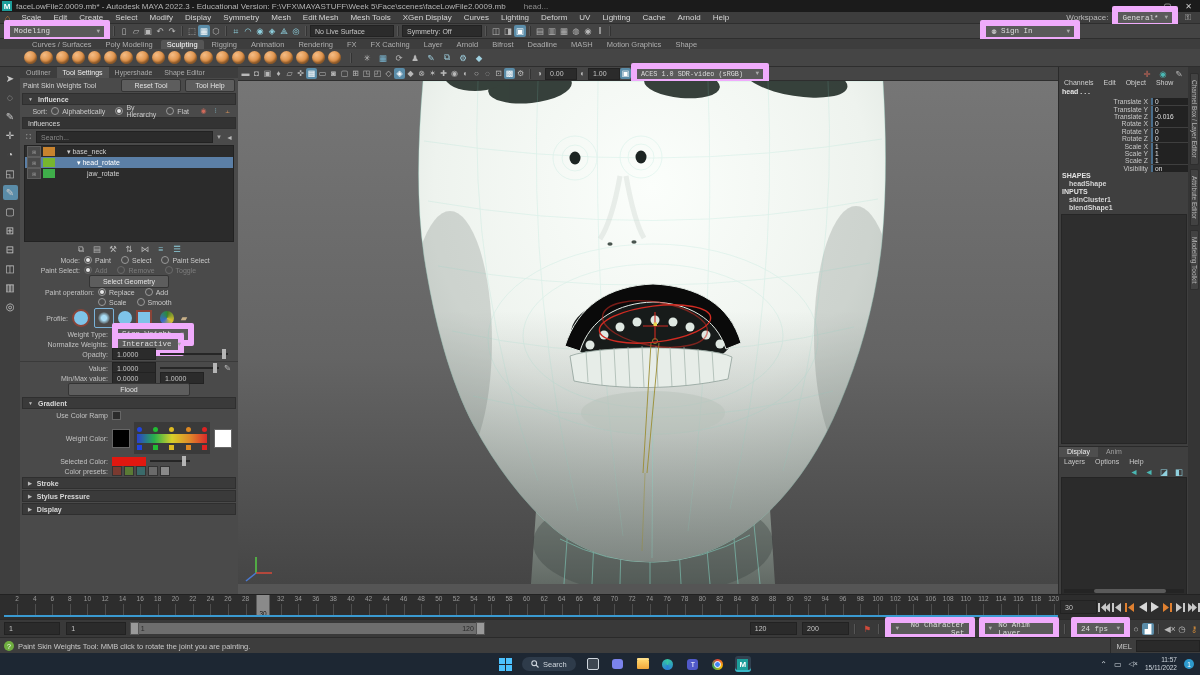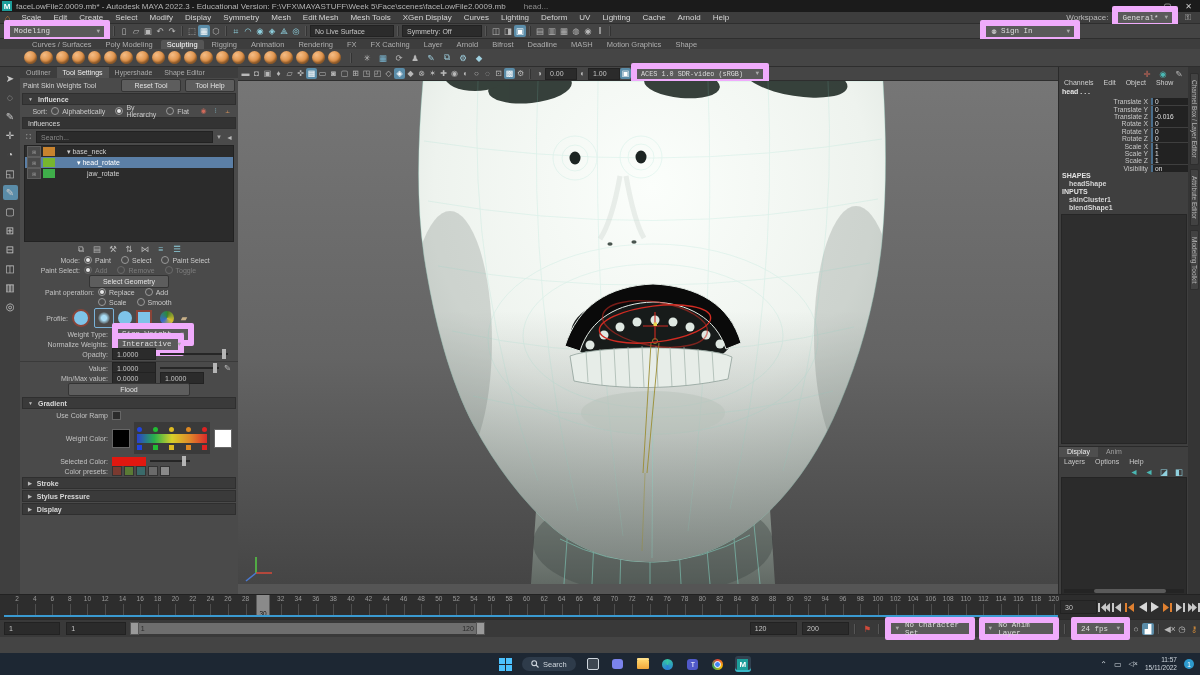--- a/index.html
+++ b/index.html
@@ -1016,41 +1016,49 @@
     </div>
     <span class="fieldbox" style="width:42px;height:11px;margin-left:265px;">
         <span>120</span>
       </span>
     <span class="fieldbox" style="width:42px;height:11px;margin-left:5px;">
         <span>200</span>
       </span>
     <span class="sep" style="margin:0 5px;"></span>
     <span class="icon" style="color:#d04a3a;">⚑</span>
     <span class="sep" style="margin:0 5px;"></span>
-    <span class="dd" style="width:78px;justify-content:space-between;">
+    <span class="dd" style="width:78px;justify-content:space-between;text-align:right;">
         <span class="arr">▼</span>
         <span>No Character Set</span>
       </span>
     <span class="dd" style="width:68px;justify-content:space-between;margin-left:4px;">
         <span class="arr">▼</span>
         <span>No Anim Layer</span>
       </span>
     <span class="sep" style="margin:0 5px;"></span>
     <span class="dd" style="width:44px;justify-content:space-between;">
         <span>24 fps</span>
         <span class="arr">▼</span>
       </span>
     <span class="icon">○</span>
     <span class="icon hl">▟</span>
     <span class="sep" style="margin:0 4px;"></span>
     <span class="icon">◀×</span>
     <span class="icon">◷</span>
     <span class="icon" style="color:#d08a3a;">⚷</span>
   </div>
 
+  <div class="abs" id="helprow">
+    <span id="helpq">?</span>
+    <span>Paint Skin Weights Tool: MMB click to rotate the joint you are painting.</span>
+    <div id="melbox">
+      <span>MEL</span>
+      <span id="melfield"></span>
+    </div>
+  </div>
 
   <div class="abs" id="taskbar">
     <div id="tb-center">
       <span class="tbi">
           <span id="startgrid">
             <div></div>
             <div></div>
             <div></div>
             <div></div>
           </span>

